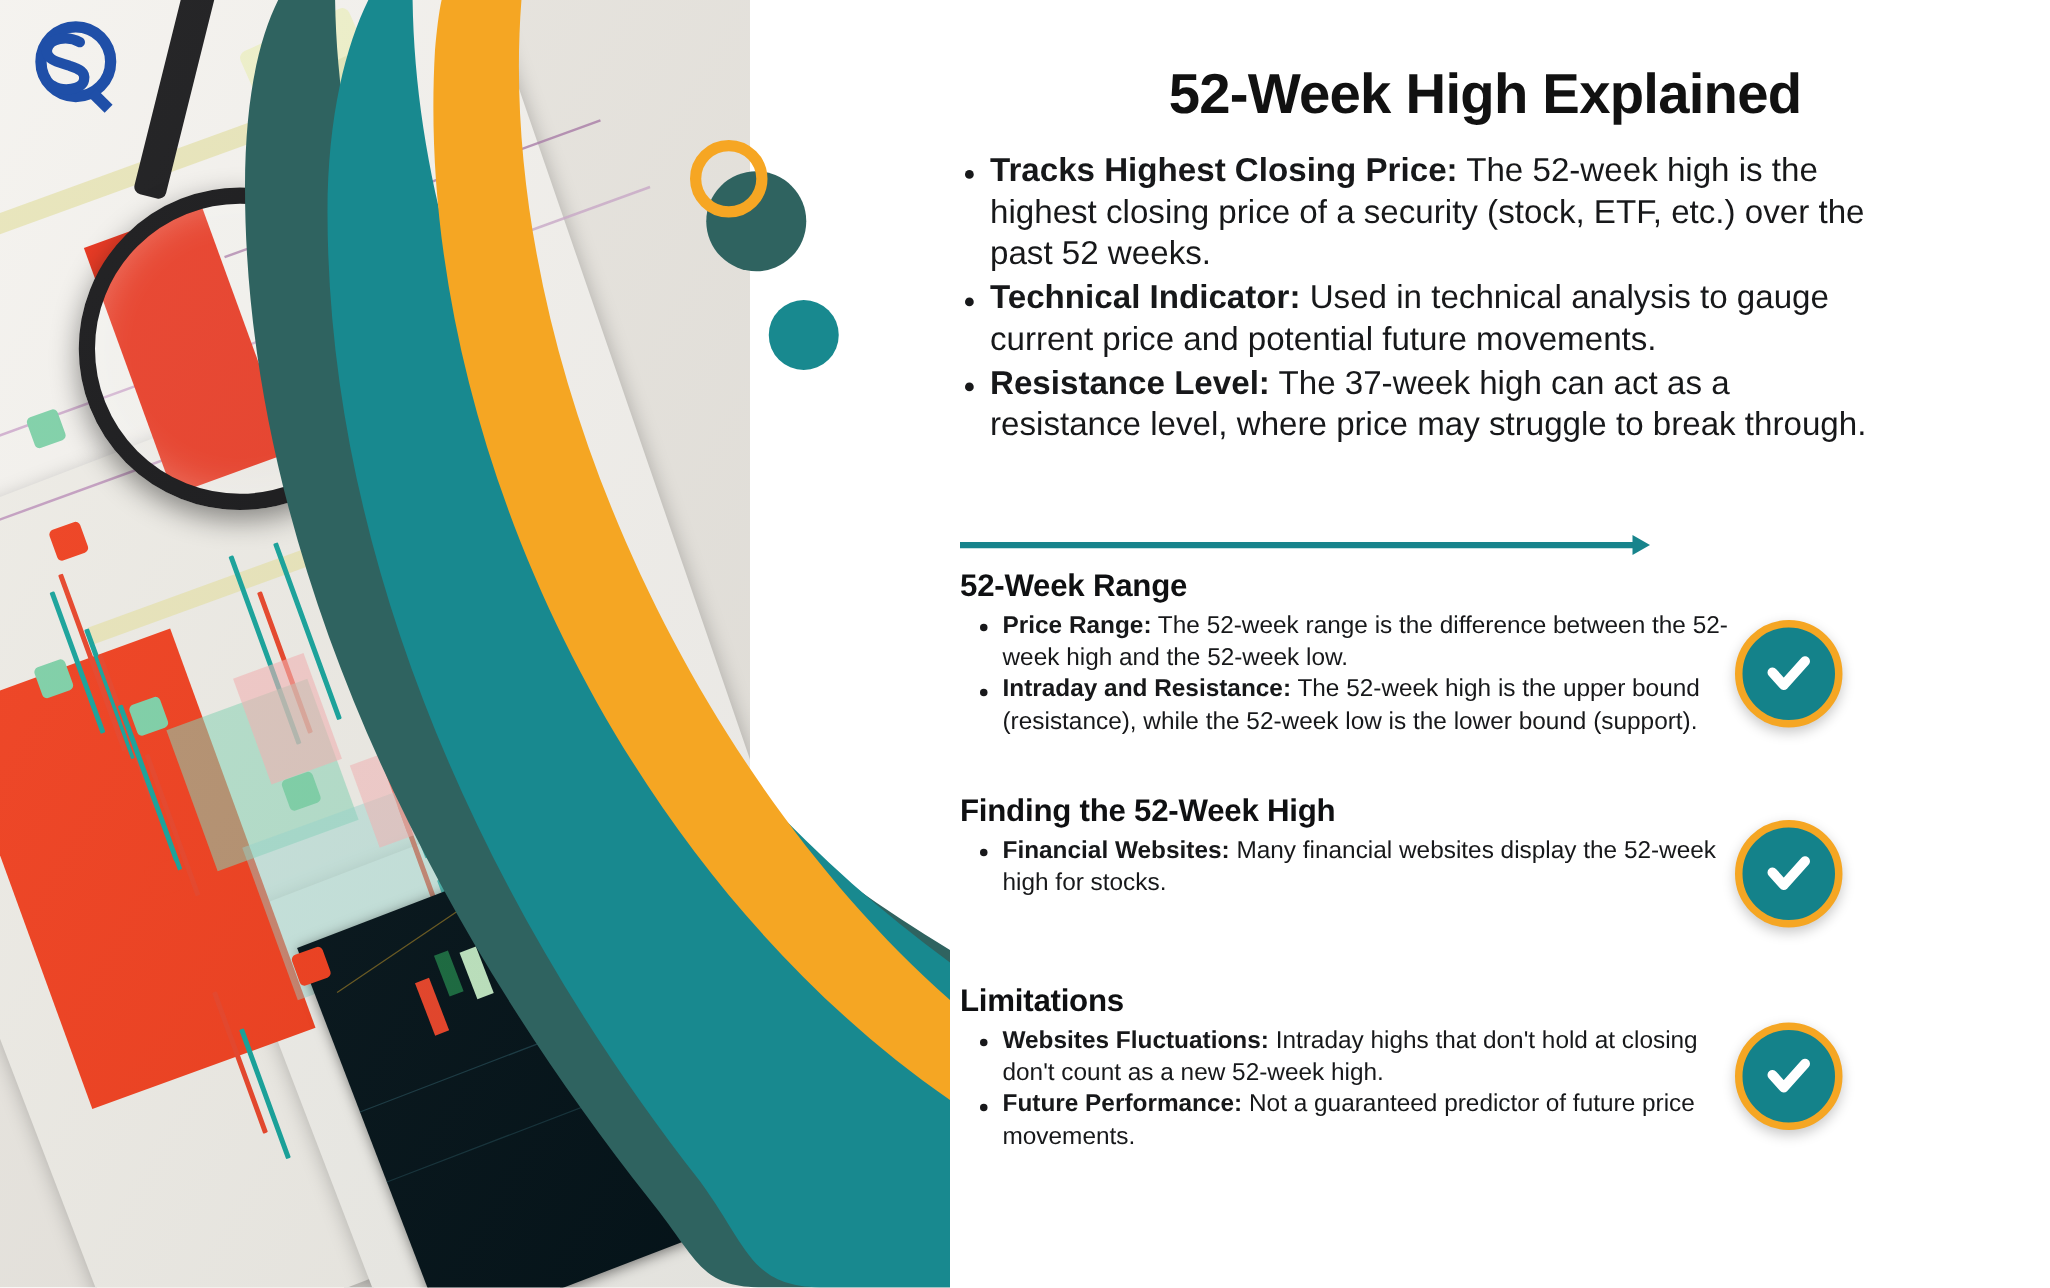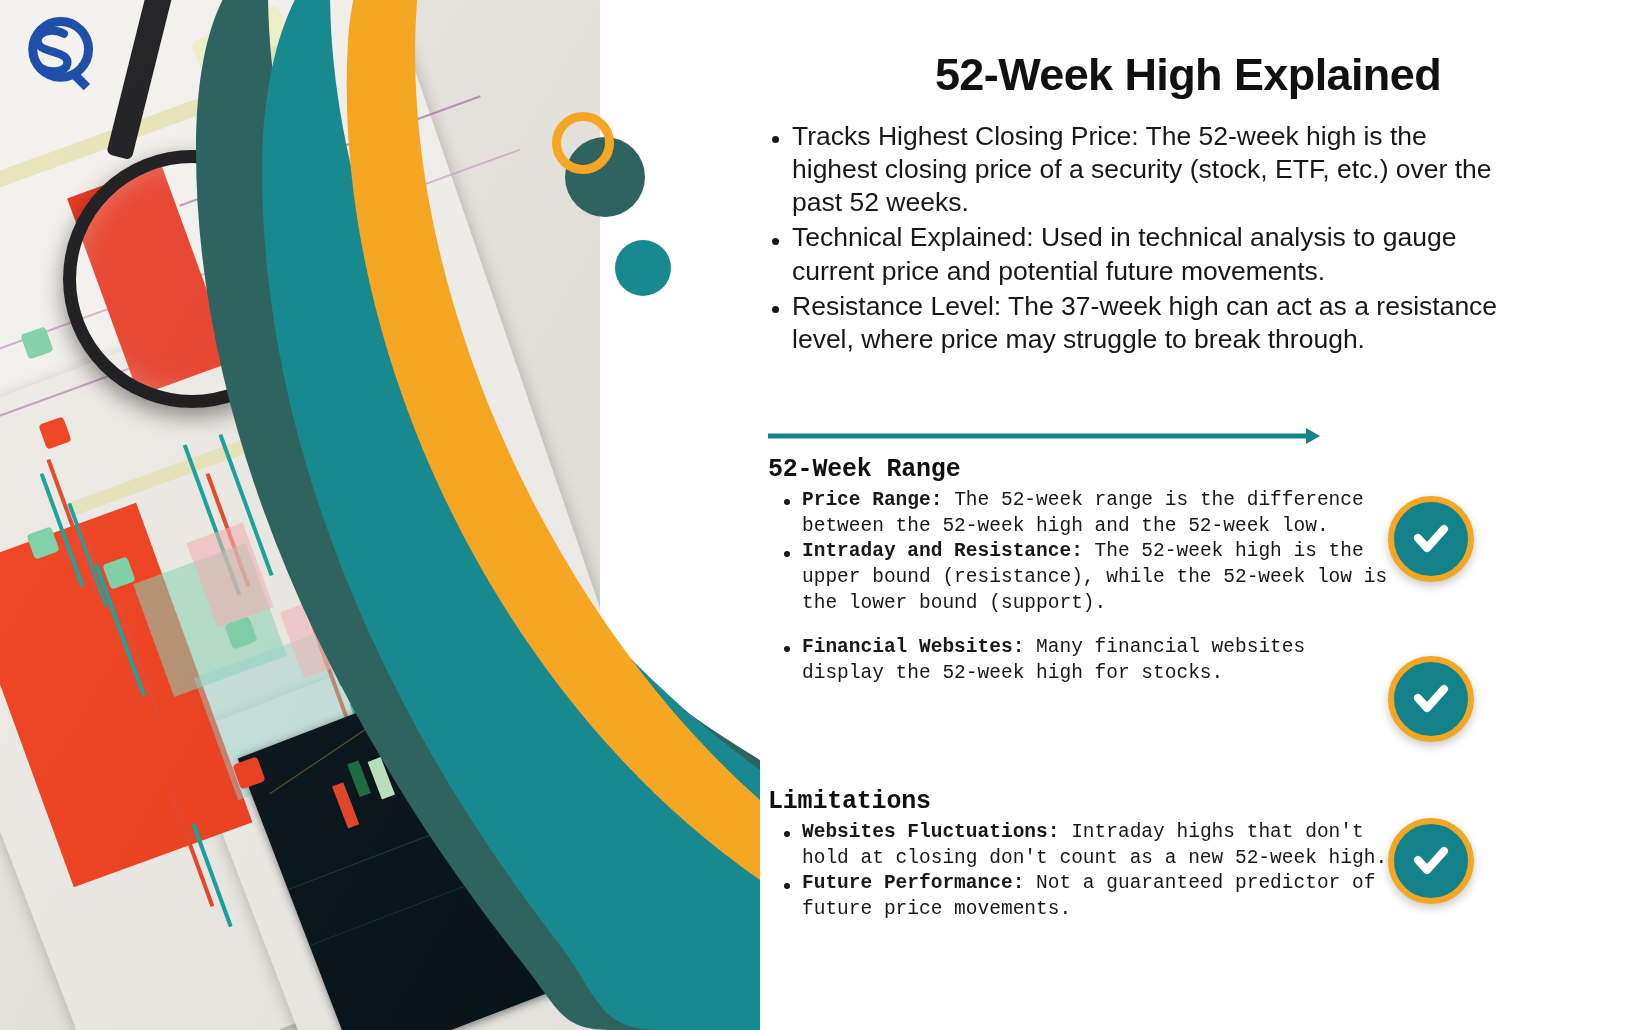--- a/index.html
+++ b/index.html
@@ -70,25 +70,25 @@
   ul.bul{list-style:none;margin:0;padding:0;}
   ul.bul > li{
     position:relative;padding-left:34px;margin:0 0 2px 0;
     color:#17181a;
   }
   ul.bul > li:before{
     content:"";position:absolute;left:14px;top:.62em;
     width:7px;height:7px;border-radius:50%;background:#17181a;
   }
   .toplist li{font-size:26.5px;line-height:1.25;margin-bottom:0;}
-  .toplist b{font-weight:normal;}
+  .toplist b{font-weight:bold;}
 
   .arrow{position:absolute;left:26px;top:425px;width:552px;height:22px;}
 
-  .sec{position:absolute;left:26px;width:620px;font-family:Liberation Mono, monospace;}
+  .sec{position:absolute;left:26px;width:620px;}
   .sec h2{
     margin:0 0 4px 0;font-size:25px;font-weight:bold;color:#0f1012;letter-spacing:-.2px;
   }
   .sec ul.bul > li{font-size:19.5px;line-height:1.32;margin-bottom:0;}
   .sec ul.bul > li:before{width:6px;height:6px;top:.58em;left:16px;}
   .sec ul.bul > li{padding-left:34px;}
 
   .sec-range{top:455px;}
   .sec-find{top:635px;}
   .sec-limit{top:787px;}
@@ -195,21 +195,21 @@
   <div class="content">
 
     <div class="title">52-Week High Explained</div>
 
     <div class="toplist">
       <ul class="bul">
         <li>
           <b>Tracks Highest Closing Price:</b><span> The 52-week high is the highest closing price of a security (stock, ETF, etc.) over the past 52 weeks.</span>
         </li>
         <li>
-          <b>Technical Explained:</b><span> Used in technical analysis to gauge current price and potential future movements.</span>
+          <b>Technical Indicator:</b><span> Used in technical analysis to gauge current price and potential future movements.</span>
         </li>
         <li>
           <b>Resistance Level:</b><span> The 37-week high can act as a resistance level, where price may struggle to break through.</span>
         </li>
       </ul>
     </div>
 
     <svg class="arrow" viewBox="0 0 552 22">
       <line x1="0" y1="11" x2="540" y2="11" stroke="#17848C" stroke-width="5"></line>
       <path d="M538,3 L552,11 L538,19 Z" fill="#17848C"></path>
@@ -221,20 +221,21 @@
         <li>
           <b>Price Range:</b><span> The 52-week range is the difference between the 52-week high and the 52-week low.</span>
         </li>
         <li>
           <b>Intraday and Resistance:</b><span> The 52-week high is the upper bound (resistance), while the 52-week low is the lower bound (support).</span>
         </li>
       </ul>
     </div>
 
     <div class="sec sec-find">
+      <h2>Finding the 52-Week High</h2>
       <ul class="bul">
         <li>
           <b>Financial Websites:</b><span> Many financial websites display the 52-week high for stocks.</span>
         </li>
       </ul>
     </div>
 
     <div class="sec sec-limit">
       <h2>Limitations</h2>
       <ul class="bul">

